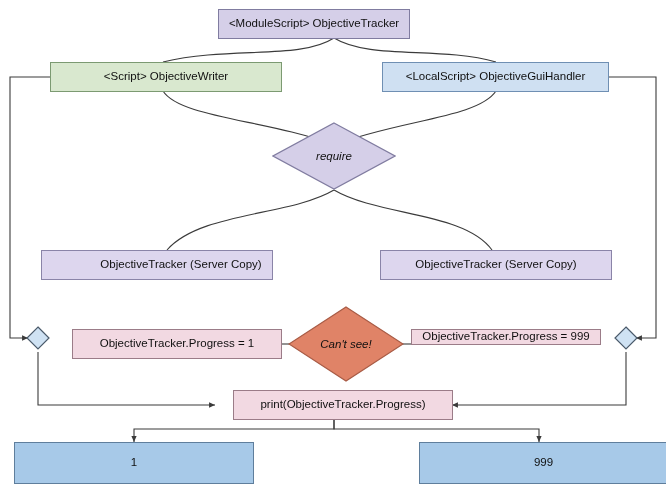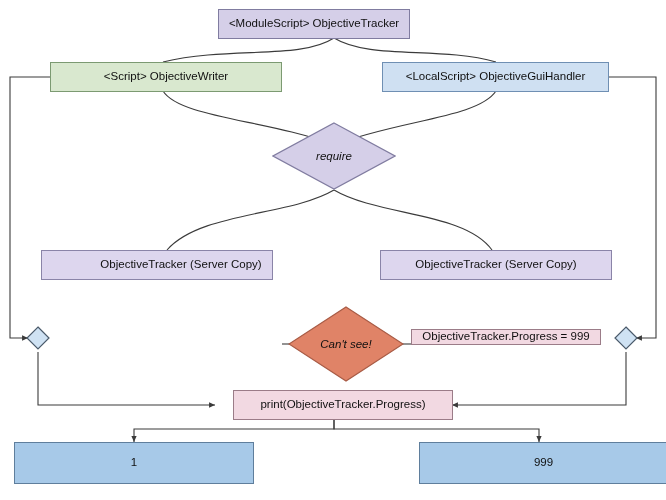--- a/index.html
+++ b/index.html
@@ -115,20 +115,21 @@
     <svg width="124" height="68" viewBox="0 0 124 68">
       <polygon points="62,1 123,34 62,67 1,34" fill="#d5cfe8" stroke="#807ca0" stroke-width="1.2"></polygon>
     </svg>
     <div class="diamond-label">require</div>
   </div>
 
   <div class="node copy" style="left:41px; top:250px; width:232px; height:30px;padding-left:48px;">ObjectiveTracker (Server Copy)</div>
 
   <div class="node copy" style="left:380px; top:250px; width:232px; height:30px;">ObjectiveTracker (Server Copy)</div>
 
+  <div class="node progress" style="left:72px; top:329px; width:210px; height:30px;">ObjectiveTracker.Progress = 1</div>
 
   <div class="diamond-wrap" style="left:288px; top:306px; width:116px; height:76px;">
     <svg width="116" height="76" viewBox="0 0 116 76">
       <polygon points="58,1 115,38 58,75 1,38" fill="#e08367" stroke="#a85b45" stroke-width="1.2"></polygon>
     </svg>
     <div class="diamond-label">Can't see!</div>
   </div>
 
   <div class="node progress" style="left:411px; top:329px; width:190px; height:16px;">ObjectiveTracker.Progress = 999</div>
 

